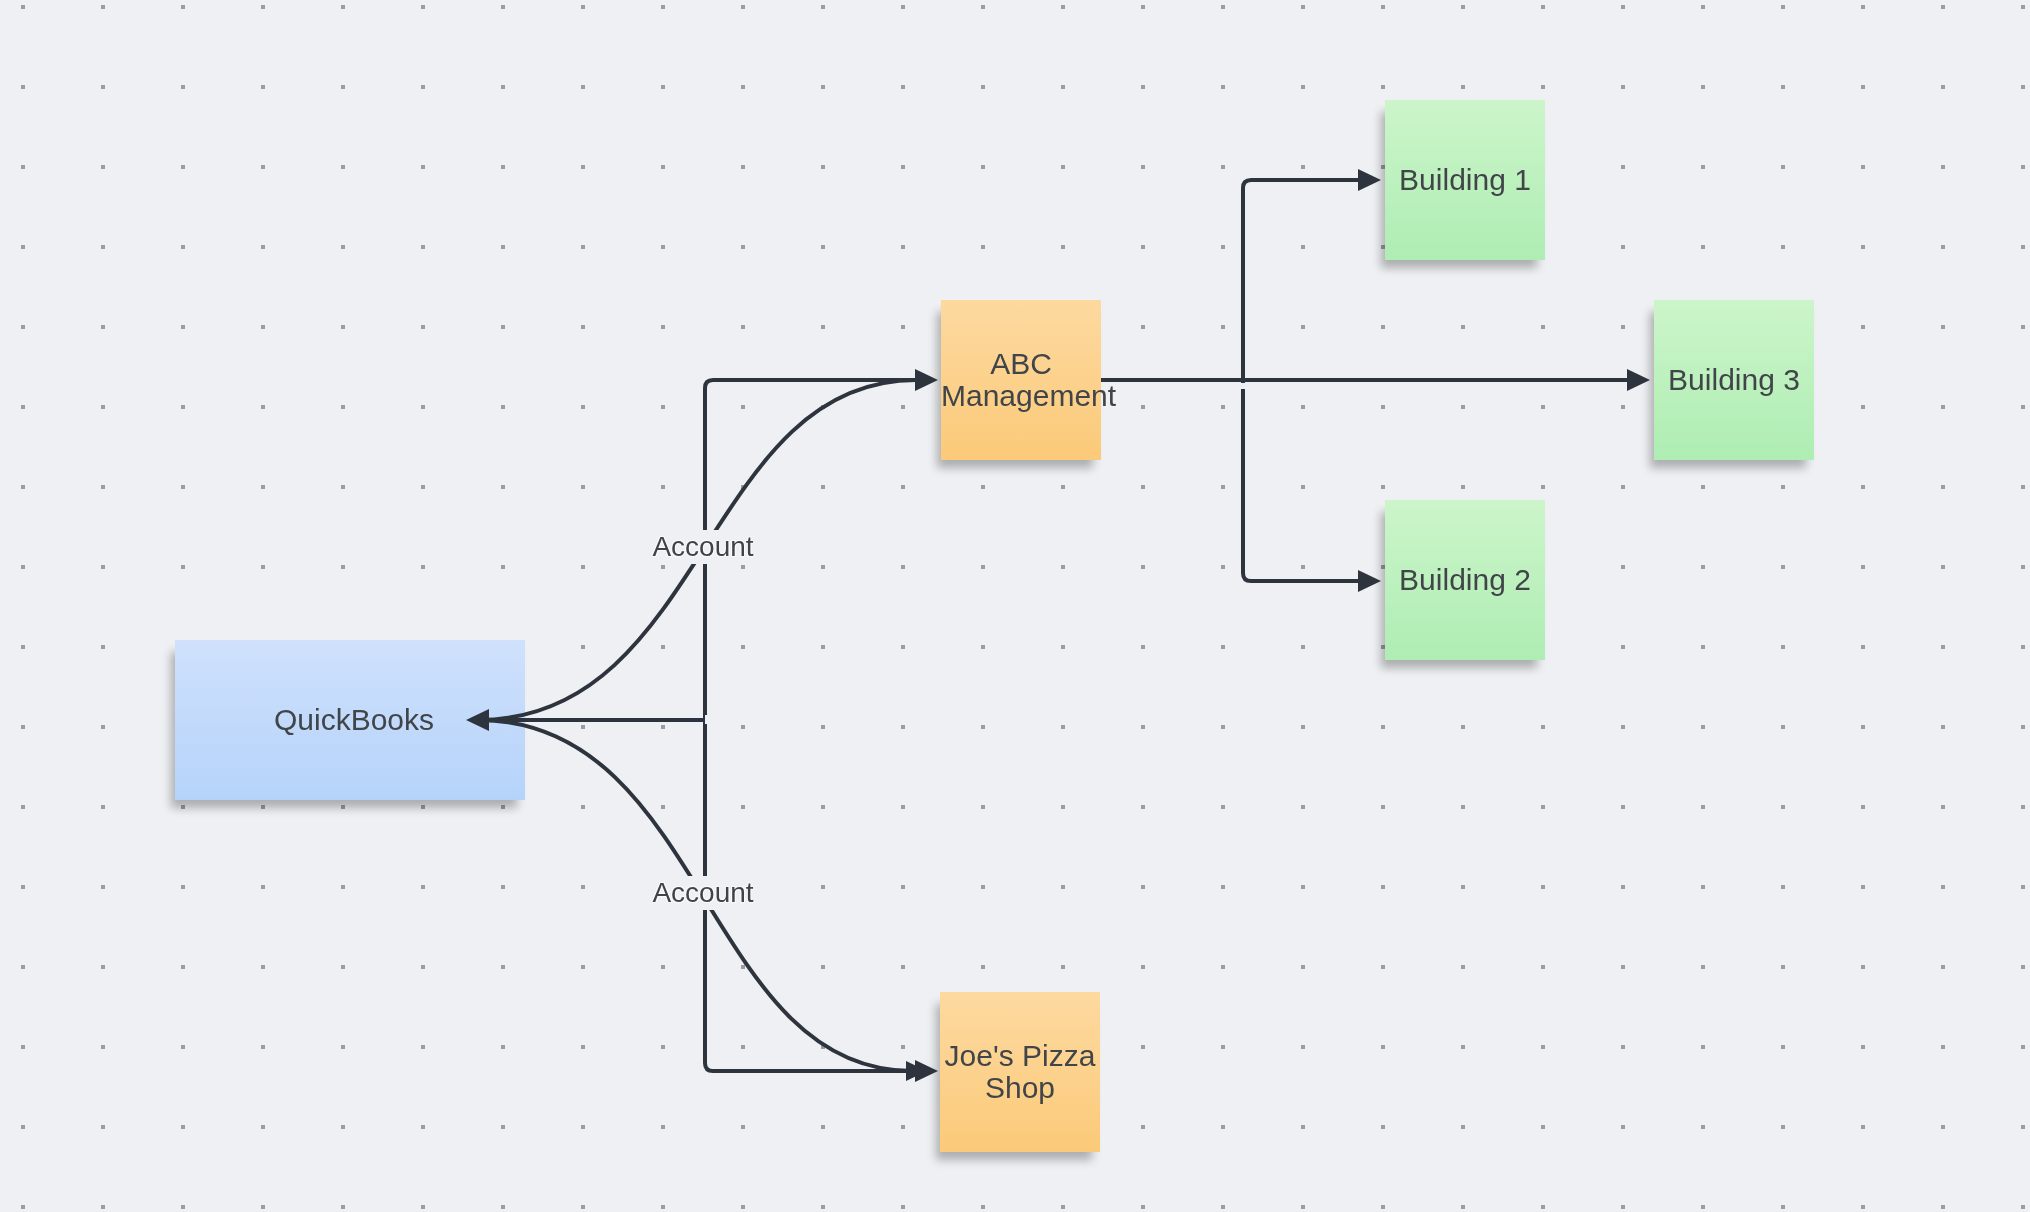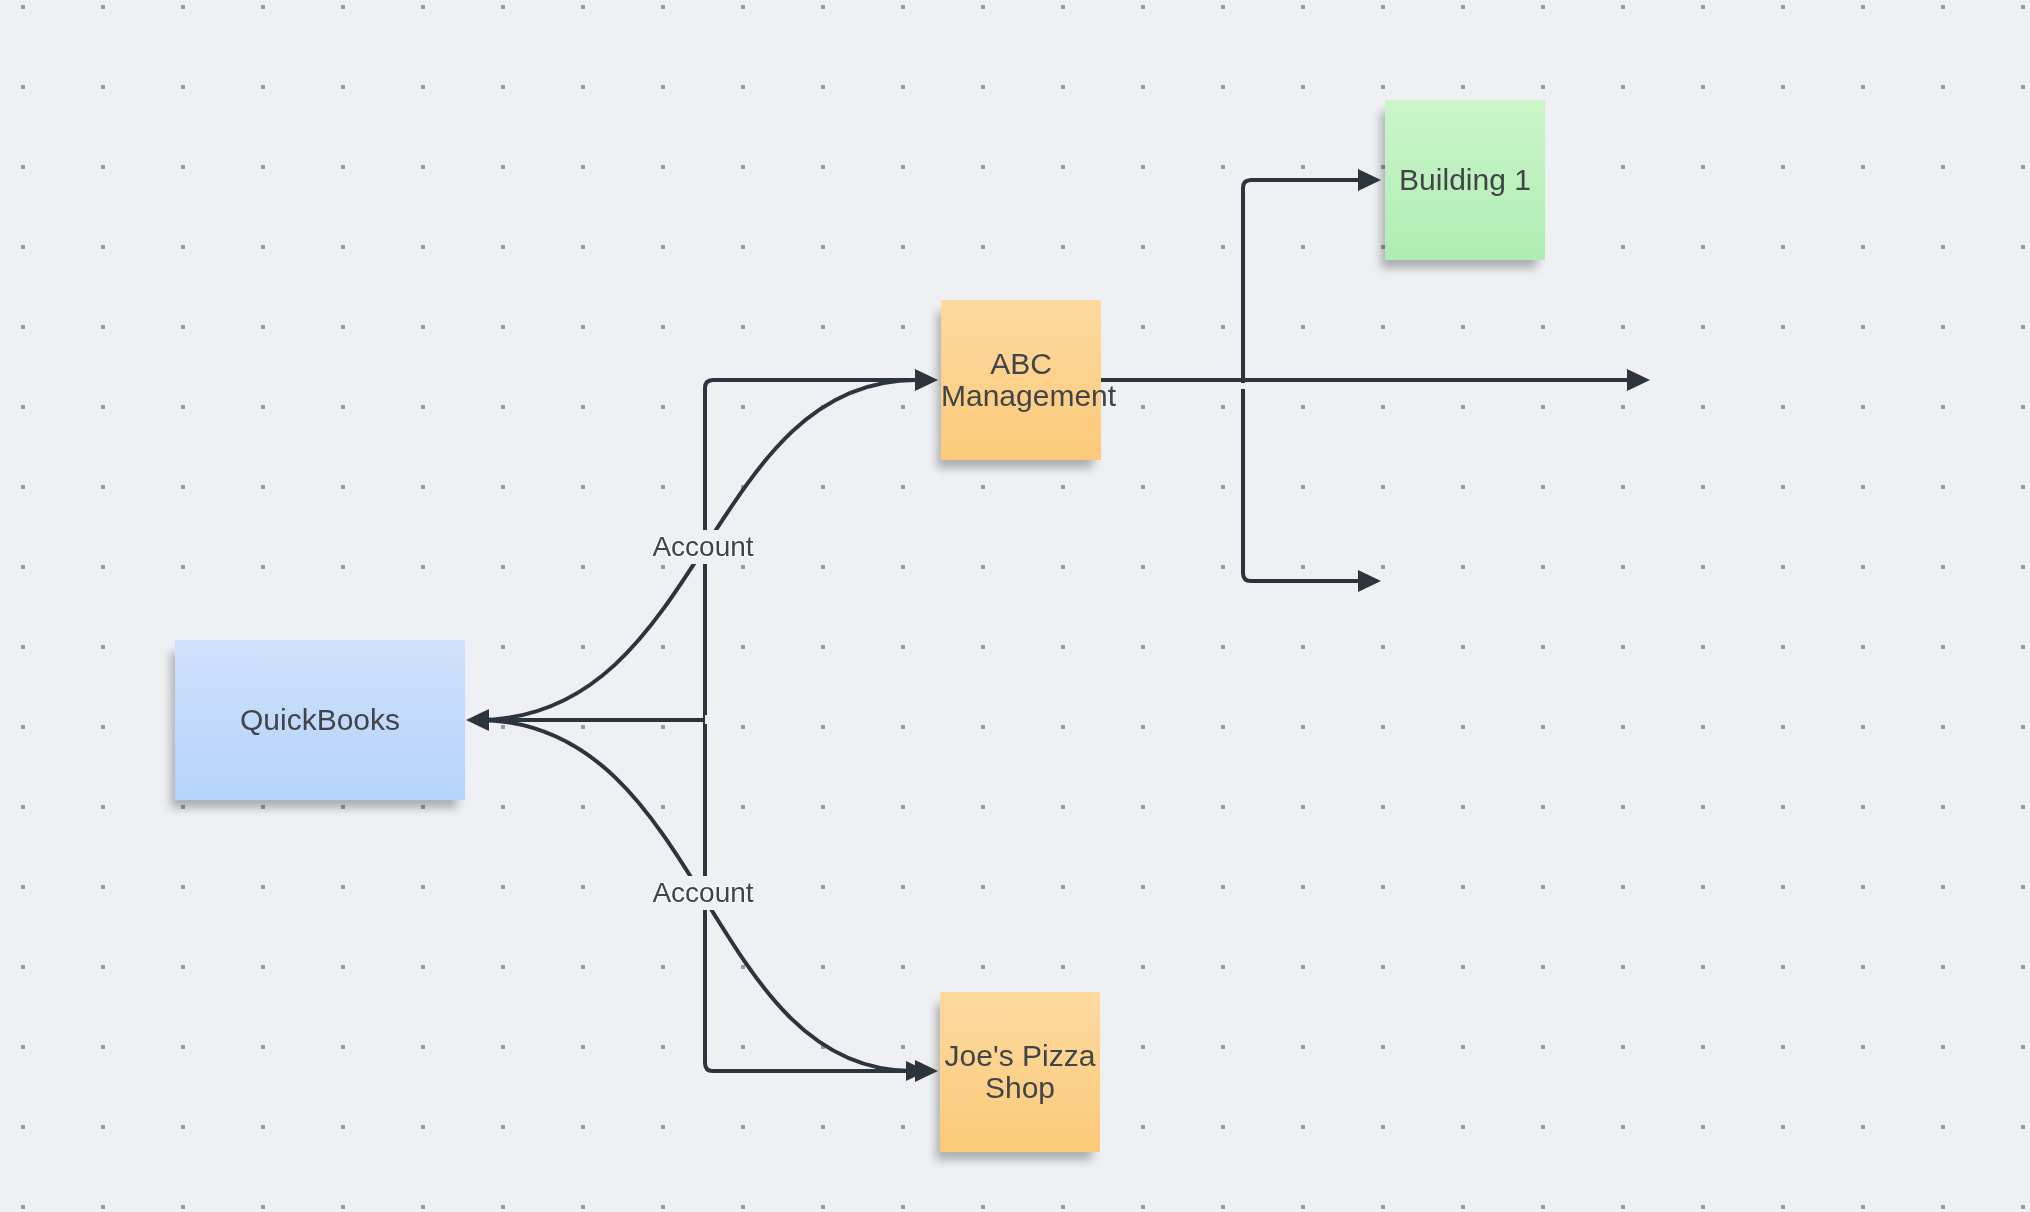--- a/index.html
+++ b/index.html
@@ -15,21 +15,21 @@
   }
   .node{
     position:absolute;display:flex;align-items:center;justify-content:center;
     text-align:center;font-size:30px;line-height:32px;color:#414549;
     box-shadow:-6px 10px 9px -2px rgba(0,0,0,0.28);
   }
   .node .node-label{width:100%;}
   .node-blue{background:linear-gradient(180deg,#cfe1fc 0%,#b5d3fa 100%);}
   .node-orange{background:linear-gradient(180deg,#fdd9a0 0%,#fbca79 100%);}
   .node-green{background:linear-gradient(180deg,#ccf5ca 0%,#aeedb3 100%);}
-  #n-quickbooks{left:175px;top:640px;width:290px;height:160px;}
+  #n-quickbooks{left:175px;top:640px;width:342px;height:160px;padding-left:8px;}
   #n-abc{left:941px;top:300px;width:160px;height:160px;}
   #n-joes{left:940px;top:992px;width:160px;height:160px;justify-content:flex-end;}
   #n-b1{left:1385px;top:100px;width:160px;height:160px;}
   #n-b2{left:1385px;top:500px;width:160px;height:160px;}
   #n-b3{left:1654px;top:300px;width:160px;height:160px;}
   #edges{position:absolute;left:0;top:0;width:2030px;height:1212px;}
   #edges path{fill:none;stroke:#2e343e;stroke-width:4;stroke-linejoin:round;}
   #edges polygon{fill:#2e343e;stroke:none;}
   .edge-label{
     position:absolute;transform:translate(-50%,-50%);
@@ -51,20 +51,26 @@
   </div>
   <div class="node node-orange" id="n-abc">
     <div class="node-label">ABC Management</div>
   </div>
   <div class="node node-orange" id="n-joes">
     <div class="node-label">Joe's Pizza Shop</div>
   </div>
   <div class="node node-green" id="n-b1">
     <div class="node-label">Building 1</div>
   </div>
+  <div class="node node-green" id="n-b2">
+    <div class="node-label">Building 2</div>
+  </div>
+  <div class="node node-green" id="n-b3">
+    <div class="node-label">Building 3</div>
+  </div>
 
   <svg id="edges" viewBox="0 0 2030 1212" xmlns="http://www.w3.org/2000/svg">
 
     <path d="M 916,380 H 713 Q 705,380 705,388 V 1063 Q 705,1071 713,1071 H 910"></path>
     <path d="M 490,720 H 705"></path>
 
     <path d="M 478,720 C 705,720 705,380 916,380"></path>
     <path d="M 478,720 C 705,720 705,1071 912,1071"></path>
 
     <path d="M 1101,380 H 1628"></path>

